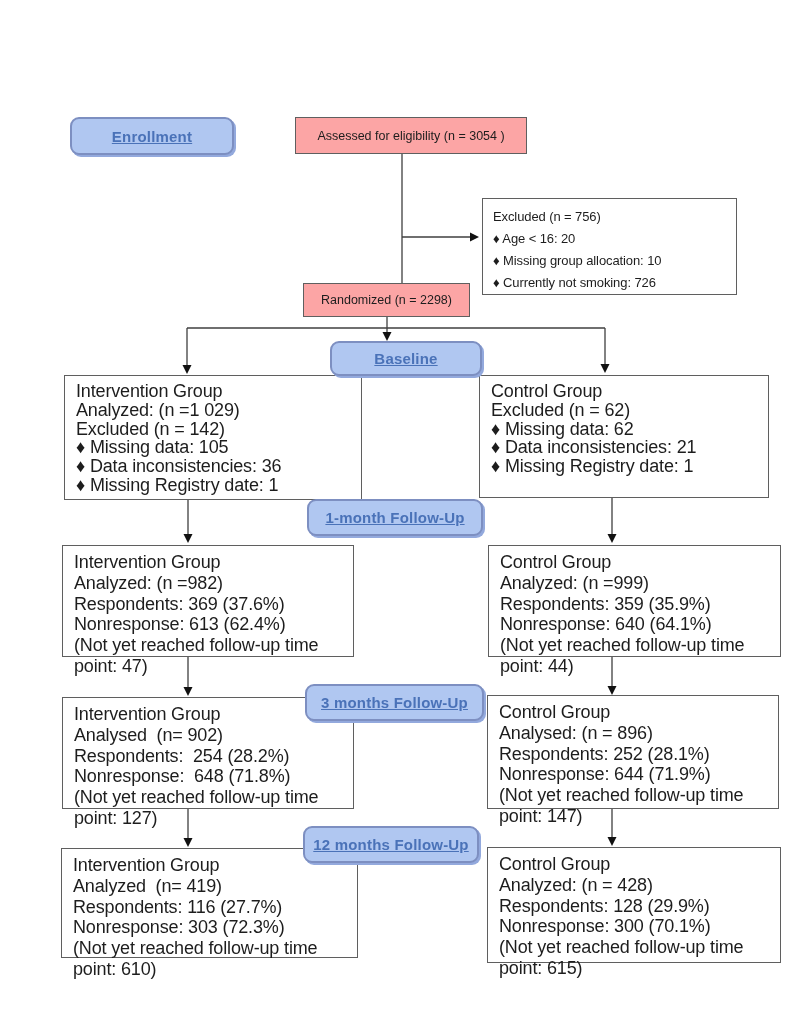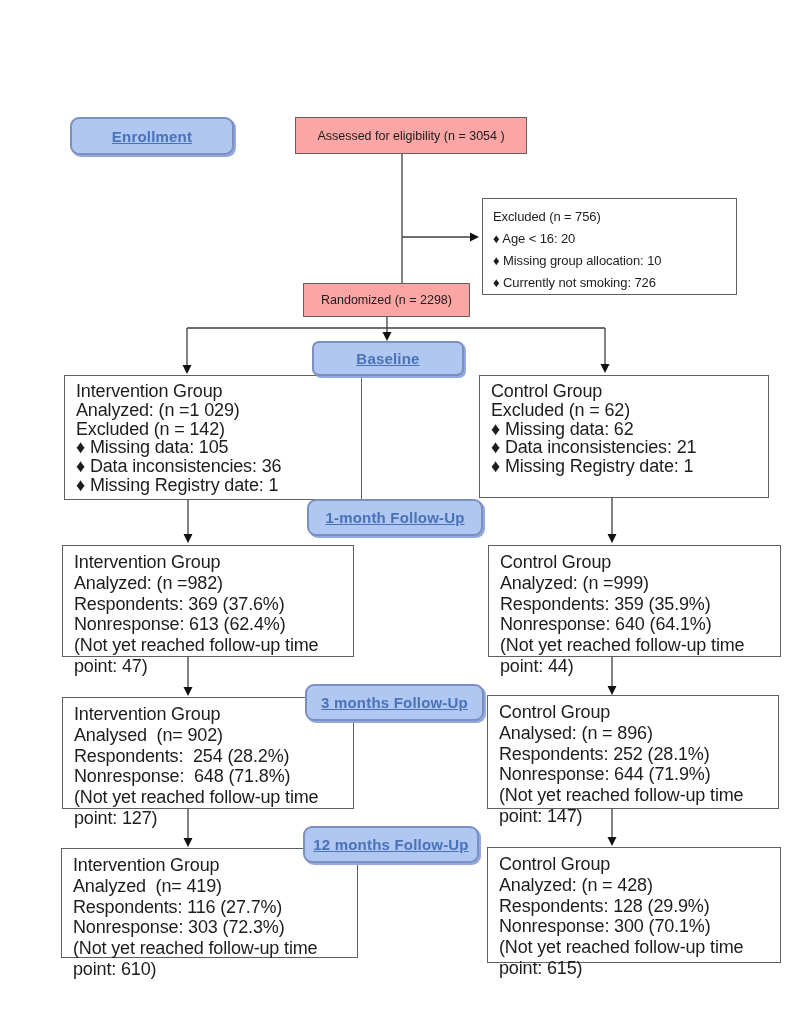--- a/index.html
+++ b/index.html
@@ -86,21 +86,21 @@
       <polygon points="183.5,838 192.5,838 188,847"></polygon>
     </g>
     <g>
       <line x1="612" y1="809" x2="612" y2="838"></line>
       <polygon points="607.5,837 616.5,837 612,846"></polygon>
     </g>
   </svg>
 
   <div class="stage" style="left:70px;top:117px;width:160px;height:34px;">Enrollment</div>
 
-  <div class="stage" style="left:312px;top:341px;width:148px;height:31px;border-radius:7px;">Baseline</div>
+  <div class="stage" style="left:330px;top:341px;width:148px;height:31px;">Baseline</div>
 
   <div class="stage" style="left:307px;top:499px;width:172px;height:33px;">1-month Follow-Up</div>
 
   <div class="stage" style="left:305px;top:684px;width:175px;height:33px;">3 months Follow-Up</div>
 
   <div class="stage" style="left:303px;top:826px;width:172px;height:33px;">12 months Follow-Up</div>
 
   <div class="pbox" style="left:295px;top:117px;width:230px;height:35px;">Assessed for eligibility (n = 3054 )</div>
 
   <div class="xbox" style="left:482px;top:198px;width:255px;height:97px;">

